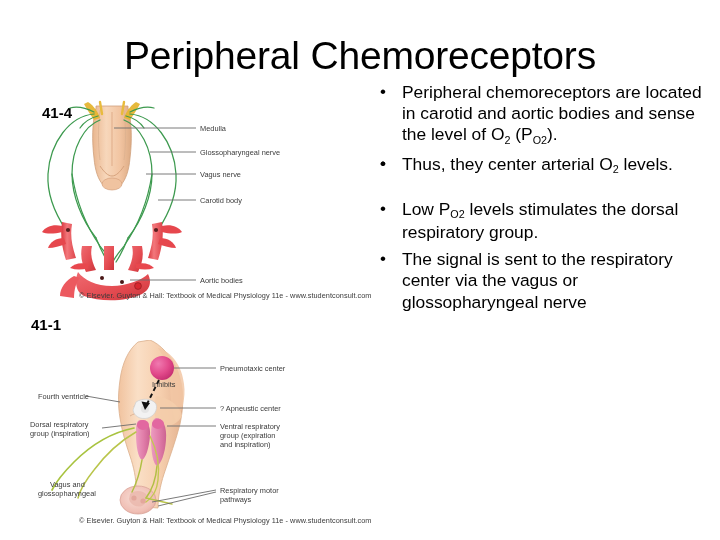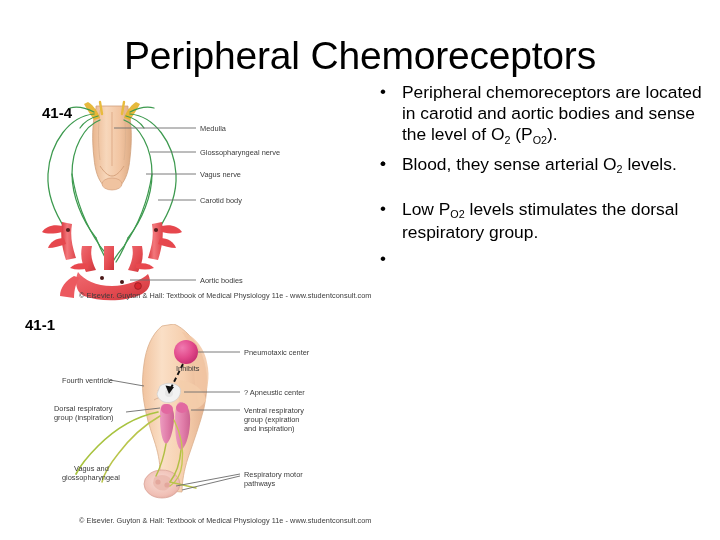--- a/index.html
+++ b/index.html
@@ -64,26 +64,26 @@
 
   
   .fig-num {
     position: absolute;
     font-size: 15px;
     font-weight: bold;
     color: #000;
     font-family: "Liberation Sans", sans-serif;
   }
   #fig-num-top  { left: 42px;  top: 104px; }
-  #fig-num-bottom { left: 25px; top: 316px; }
+  #fig-num-bottom { left: 31px; top: 316px; }
 
   
   .figure-panel { position: absolute; text-align: center; }
   #figure-top    { left: 30px; top: 96px;  width: 340px; height: 205px; }
-  #figure-bottom { left: 30px; top: 324px; width: 340px; height: 190px; margin-left: 24px; }
+  #figure-bottom { left: 30px; top: 340px; width: 340px; height: 190px; }
 
   .fig-svg { display: block; }
 
   .copyright {
     position: absolute;
     font-size: 7.3px;
     color: #3b3b3b;
     font-family: "Liberation Sans", sans-serif;
     white-space: nowrap;
     letter-spacing: 0.05px;
@@ -336,16 +336,16 @@
     <text class="lbl" x="190" y="152.5">Respiratory motor</text>
     <text class="lbl" x="190" y="161.5">pathways</text>
   </svg>
 </div>
 
 <div class="copyright" id="copyright-bottom">© Elsevier. Guyton &amp; Hall: Textbook of Medical Physiology 11e - www.studentconsult.com</div>
 
 <div id="bullets">
     <div class="bullet"><span class="dot">•</span><span><span>Peripheral chemoreceptors are located in carotid and aortic bodies and sense the level of O</span><sub>2</sub><span> (P</span><sub>O2</sub><span>).</span></span></div>
     <div class="bullet"><span class="dot">•</span></div>
-    <div class="bullet"><span class="dot">•</span><span><span>Blood, they sense arterial O</span><sub>2</sub><span> levels.</span></span></div>
+    <div class="bullet"><span class="dot">•</span><span><span>Thus, they center arterial O</span><sub>2</sub><span> levels.</span></span></div>
     <div class="bullet spaced-before"><span class="dot">•</span><span><span>Low P</span><sub>O2</sub><span> levels stimulates the dorsal respiratory group.</span></span></div>
-    <div class="bullet"><span class="dot">•</span></div>
+    <div class="bullet"><span class="dot">•</span><span><span>The signal is sent to the respiratory center via the vagus or glossopharyngeal nerve</span></span></div>
   </div>
 
 </body></html>

